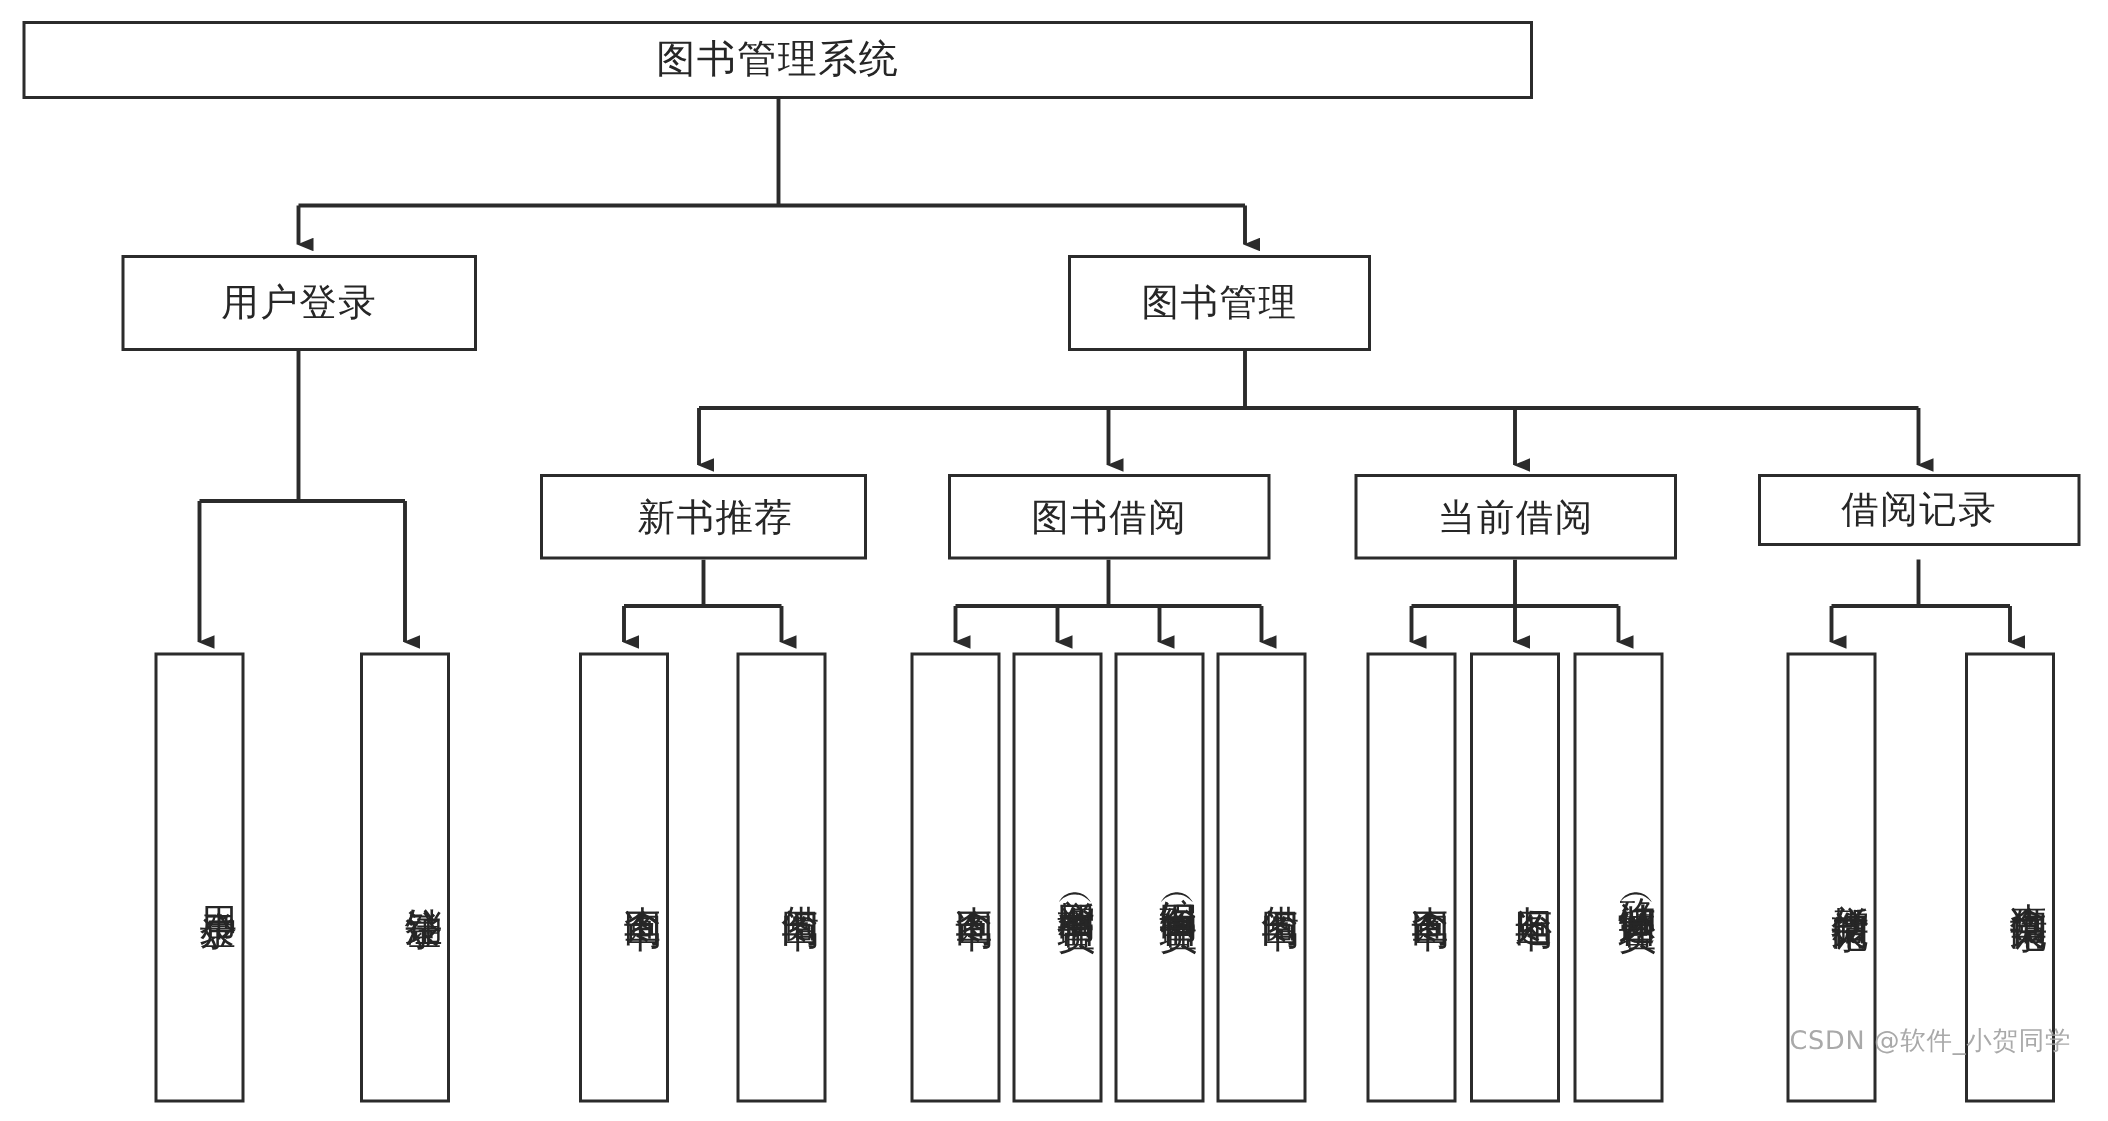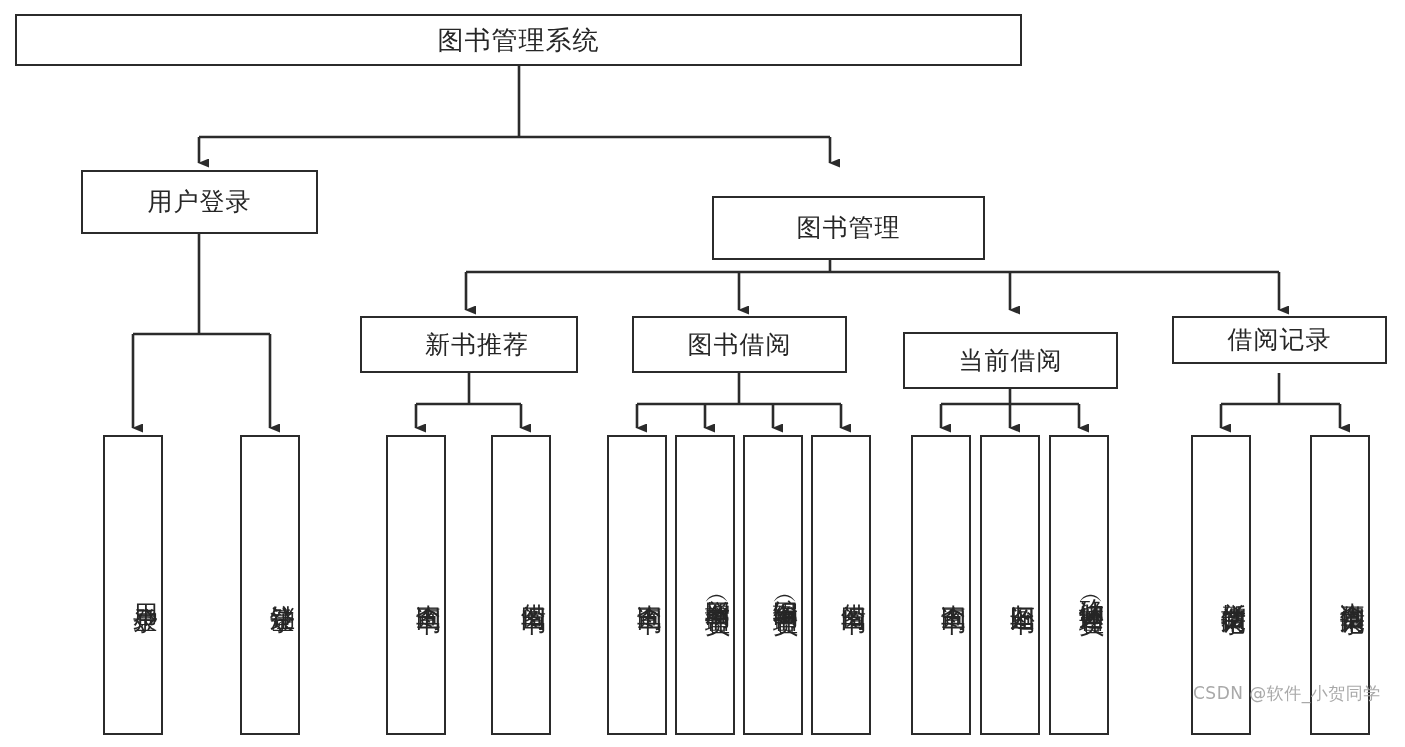--- a/index.html
+++ b/index.html
@@ -127,31 +127,31 @@
     </g>
   </svg>
 
   <div class="node horiz root" style="left:15px; top:14px; width:1007px; height:52px;">
     <span>图书管理系统</span>
   </div>
 
   <div class="node horiz" style="left:81px; top:170px; width:237px; height:64px;">
     <span>用户登录</span>
   </div>
-  <div class="node horiz" style="left:712px; top:170px; width:273px; height:64px;margin-top:26px;">
+  <div class="node horiz" style="left:712px; top:170px; width:202px; height:64px;">
     <span>图书管理</span>
   </div>
 
   <div class="node horiz" style="left:360px; top:316px; width:218px; height:57px;padding-left:16px;">
     <span>新书推荐</span>
   </div>
   <div class="node horiz" style="left:632px; top:316px; width:215px; height:57px;">
     <span>图书借阅</span>
   </div>
-  <div class="node horiz" style="left:903px; top:332px; width:215px; height:57px;">
+  <div class="node horiz" style="left:903px; top:316px; width:215px; height:57px;">
     <span>当前借阅</span>
   </div>
   <div class="node horiz" style="left:1172px; top:316px; width:215px; height:48px;">
     <span>借阅记录</span>
   </div>
 
   <div class="node leaf" style="left:103px; top:435px; width:60px; height:300px;">
     <span class="leaf-text">用户登录</span>
   </div>
   <div class="node leaf" style="left:240px; top:435px; width:60px; height:300px;">

